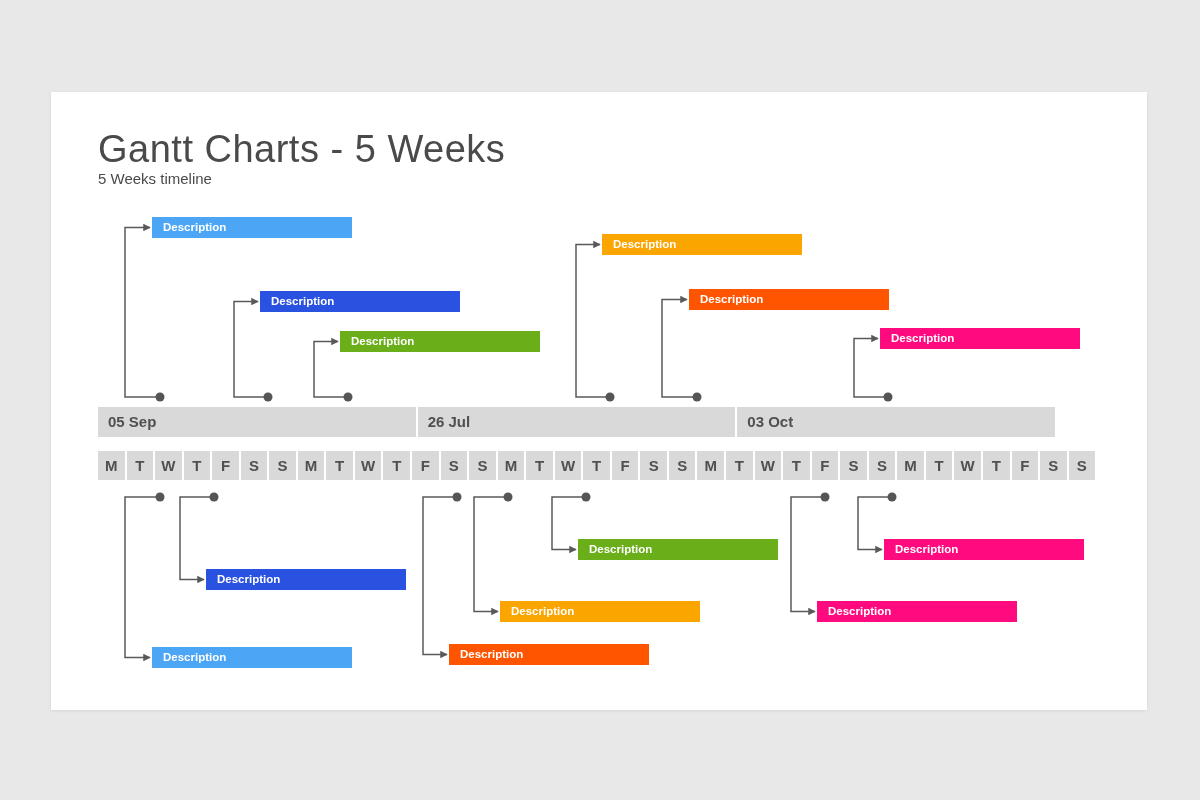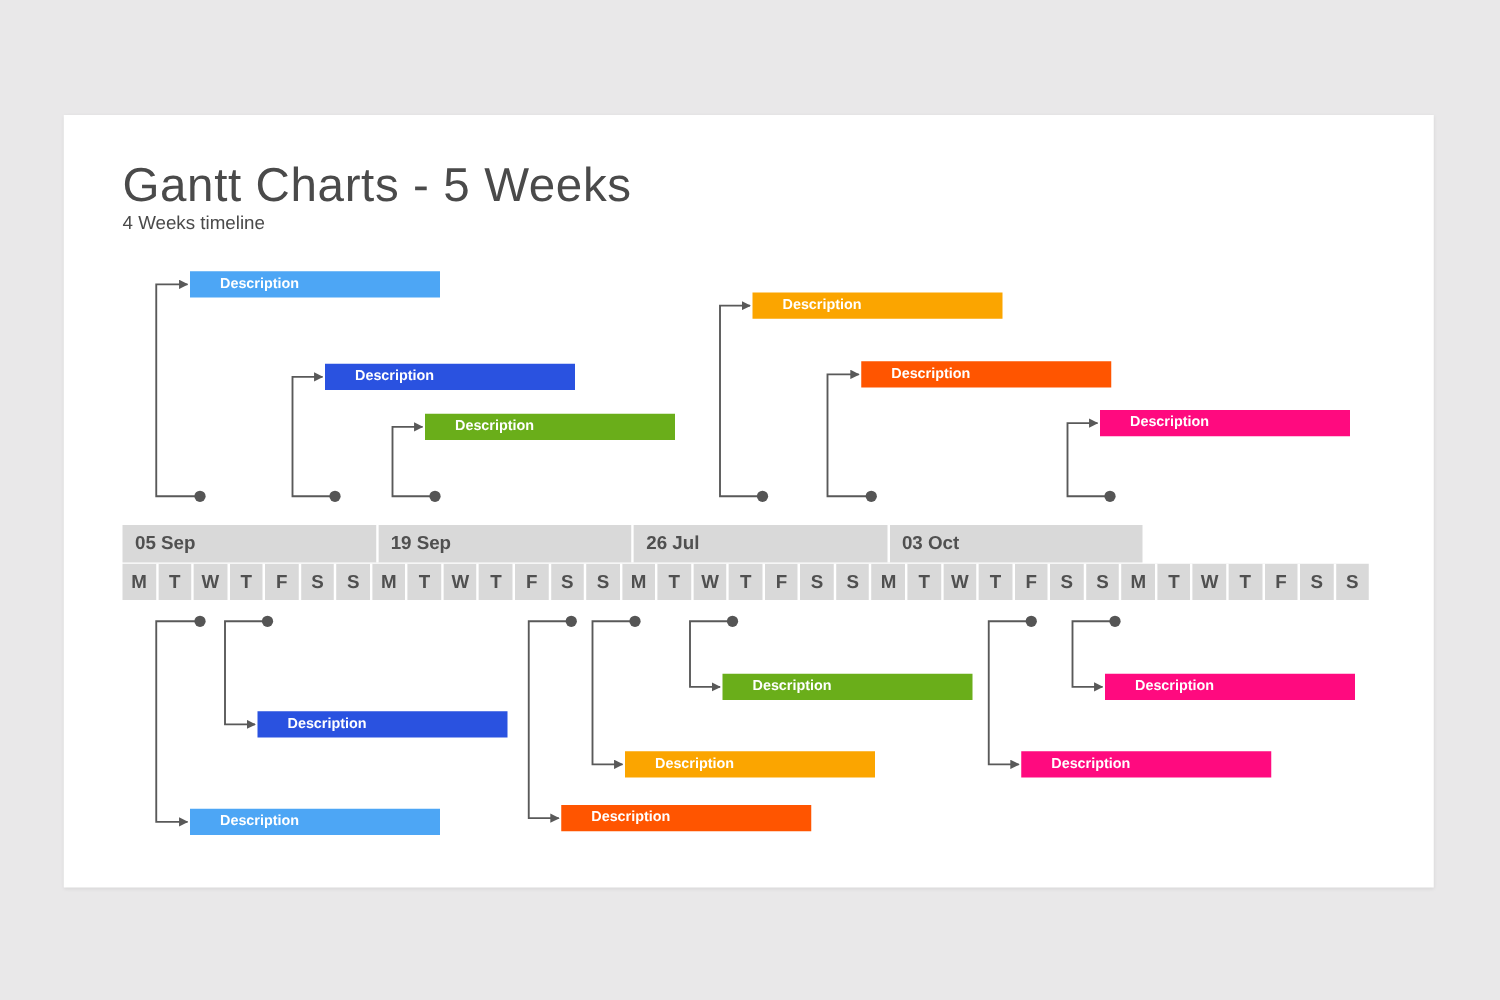--- a/index.html
+++ b/index.html
@@ -11,49 +11,48 @@
     position:absolute; left:51px; top:92px; width:1096px; height:618px;
     background:#ffffff; box-shadow:0 1px 3px rgba(0,0,0,0.08);
   }
   .title {
     position:absolute; left:98px; top:112px; font-size:38px; color:#4a4a4a;
     font-weight:normal; letter-spacing:0.5px; white-space:nowrap;margin-top:16px;
   }
   .subtitle {
     position:absolute; left:98px; top:170px; font-size:15px; color:#4a4a4a; white-space:nowrap;
   }
-  .weeks { position:absolute; left:98px; top:420px; width:816px; height:30px; display:flex; }
+  .weeks { position:absolute; left:98px; top:407px; width:957px; height:30px; display:flex; }
   .week {
     flex:1; background:#d9d9d9; border-right:2px solid #ffffff; box-sizing:border-box;
     font-size:15px; font-weight:bold; color:#505050; line-height:30px; padding-left:10px;
   }
   .week:last-child { border-right:none; }
   .days { position:absolute; left:98px; top:451px; width:997px; height:29px; display:flex; }
   .day {
     flex:1; background:#d9d9d9; border-right:2px solid #ffffff; box-sizing:border-box;
     font-size:15px; font-weight:bold; color:#505050; line-height:29px; text-align:center;
   }
   .day:last-child { border-right:none; }
   .bar {
     position:absolute; height:21px; width:200px; color:#ffffff; font-size:11.5px; font-weight:bold;
-    line-height:21px; padding-left:24px; box-sizing:border-box; white-space:nowrap;
+    line-height:21px; padding-left:11px; box-sizing:border-box; white-space:nowrap;
   }
   svg.links { position:absolute; left:0; top:0; width:1200px; height:800px; pointer-events:none; }
 </style>
 </head>
 <body>
 
 <div class="card"></div>
 
 <div class="title">Gantt Charts - 5 Weeks</div>
-<div class="subtitle">4 Weeks timeline</div>
+<div class="subtitle">5 Weeks timeline</div>
 
 <div class="weeks">
   <div class="week">05 Sep</div>
-  <div class="week">19 Sep</div>
   <div class="week">26 Jul</div>
   <div class="week">03 Oct</div>
 </div>
 
 <div class="days" id="days">
     <div class="day">M</div>
     <div class="day">T</div>
     <div class="day">W</div>
     <div class="day">T</div>
     <div class="day">F</div>

